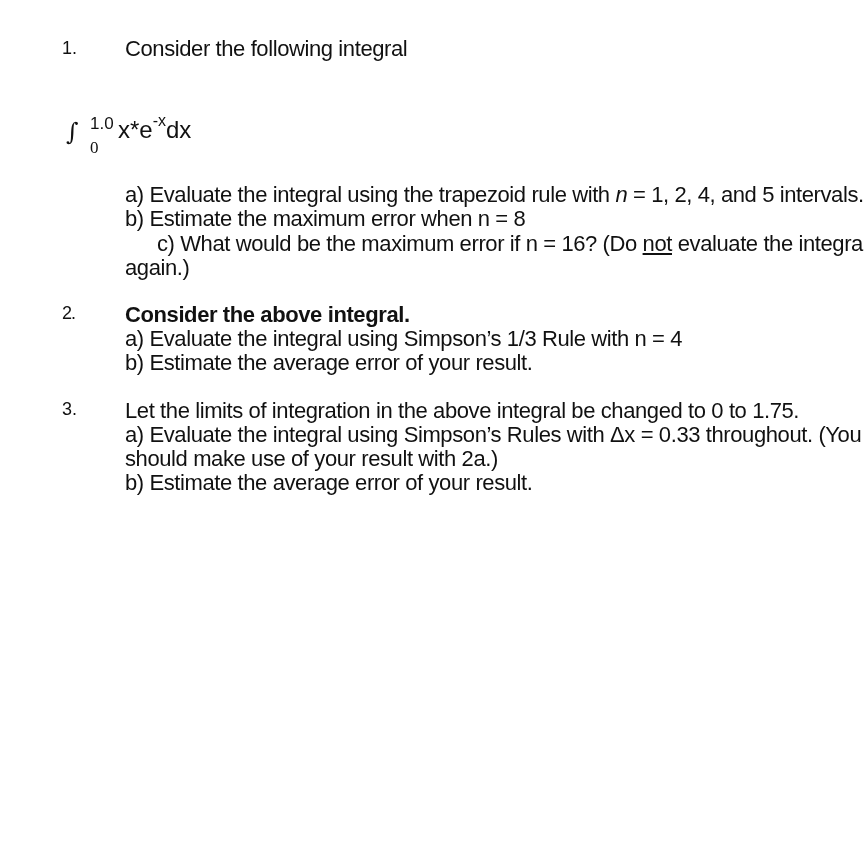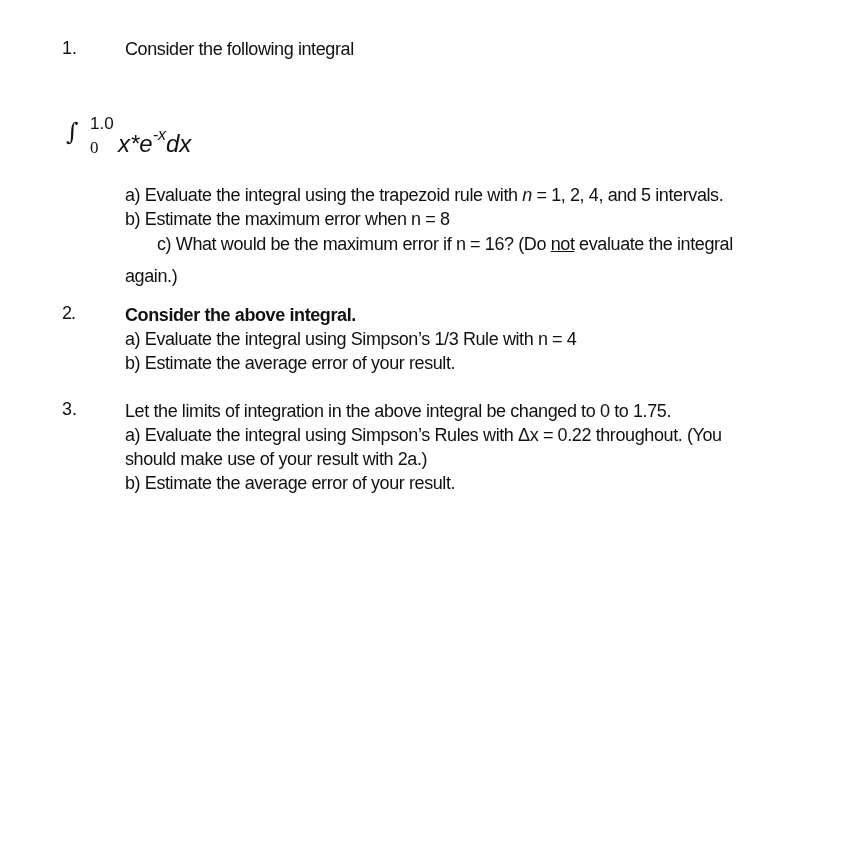--- a/index.html
+++ b/index.html
@@ -1,48 +1,48 @@
 <!DOCTYPE html>
 <html><head>
 <meta charset="utf-8">
 <style>
   html, body { margin:0; padding:0; background:#ffffff; }
   body { width:864px; height:864px; position:relative; overflow:hidden;
          font-family:"Liberation Sans", sans-serif; color:#111; }
   .abs { position:absolute; white-space:nowrap; }
-  .t { font-size:18px; letter-spacing:-0.4px; line-height:24px; }
+  .t { font-size:22px; letter-spacing:-0.4px; line-height:24px; }
   .num { font-size:18px; }
   .int { position:absolute; left:66px; top:112px; height:50px; width:200px; }
   .int .sign { position:absolute; left:0; top:6px; font-family:"DejaVu Serif", serif; font-size:24px; }
   .int .up { position:absolute; left:24px; top:2px; font-family:Liberation Sans, sans-serif; font-size:17px; }
   .int .lo { position:absolute; left:24px; top:26px; font-family:"Liberation Serif", serif; font-size:17px; }
-  .int .expr { position:absolute; left:52px; top:18px; font-style:italic; font-size:24px; }
+  .int .expr { position:absolute; left:52px; top:4px; font-size:24px; }
   .int .sup { font-size:16px; position:relative; top:-12px; }
   u { text-decoration:underline; }
 </style>
 </head>
 <body>
 
 <div class="abs num" style="left:62px; top:38px;">1.</div>
 <div class="abs t" style="left:125px; top:37px;">Consider the following integral</div>
 
 <div class="int">
   <span class="sign">∫</span>
   <span class="up">1.0</span>
   <span class="lo">0</span>
   <span class="expr"><span>x*e</span><span class="sup">-x</span><span>dx</span></span>
 </div>
 
 <div class="abs t" style="left:125px; top:183px;"><span>a)  Evaluate the integral using the trapezoid rule with </span><i>n</i><span>  = 1, 2, 4, and 5 intervals.</span></div>
 <div class="abs t" style="left:125px; top:207px;">b)  Estimate the maximum error when n =  8</div>
 <div class="abs t" style="left:125px; top:232px;margin-left:32px;"><span>c)  What would be the maximum error if n = 16? (Do </span><u>not</u><span> evaluate the integral</span></div>
-<div class="abs t" style="left:125px; top:256px;margin-top:8px;">again.)</div>
+<div class="abs t" style="left:125px; top:256px;">again.)</div>
 
 <div class="abs num" style="left:62px; top:303px; letter-spacing:-1px;">2.</div>
 <div class="abs t" style="left:125px; top:303px;font-weight:bold;">Consider the above integral.</div>
 <div class="abs t" style="left:125px; top:327px;">a) Evaluate the integral using Simpson’s 1/3 Rule with n = 4</div>
 <div class="abs t" style="left:125px; top:351px;">b)  Estimate the average error of your result.</div>
 
 <div class="abs num" style="left:62px; top:399px;">3.</div>
 <div class="abs t" style="left:125px; top:399px;">Let the limits of integration in the above integral be changed to 0 to 1.75.</div>
-<div class="abs t" style="left:125px; top:423px;">a) Evaluate the integral using Simpson’s Rules with Δx = 0.22 throughout. (You</div>
+<div class="abs t" style="left:125px; top:423px;">a) Evaluate the integral using Simpson’s Rules with Δx = 0.33 throughout. (You</div>
 <div class="abs t" style="left:125px; top:447px;">should make use of your result with 2a.)</div>
 <div class="abs t" style="left:125px; top:471px;">b)  Estimate the average error of your result.</div>
 
 </body></html>

